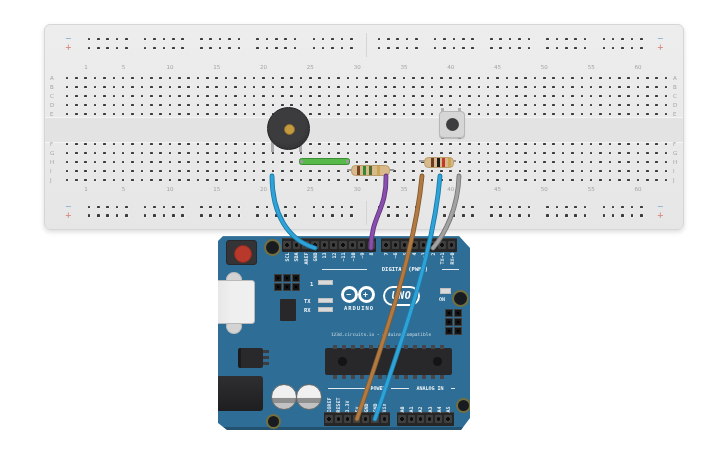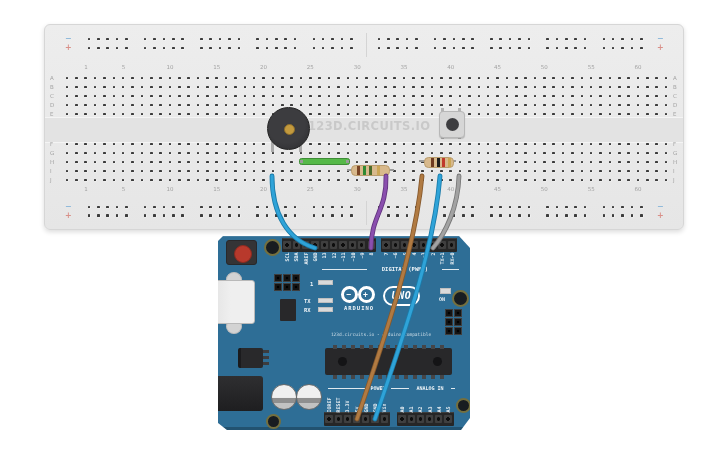--- a/index.html
+++ b/index.html
@@ -1003,21 +1003,20 @@
       <div class="bb-sym" style="left: 20px; top: 19px; color: rgb(217, 144, 137);">+</div>
       <div class="bb-sym" style="left: 612px; top: 19px; color: rgb(217, 144, 137);">+</div>
       <div class="bb-sym" style="left: 20px; top: 178px; color: rgb(138, 182, 217);">−</div>
       <div class="bb-sym" style="left: 612px; top: 178px; color: rgb(138, 182, 217);">−</div>
       <div class="bb-sym" style="left: 20px; top: 186.5px; color: rgb(217, 144, 137);">+</div>
       <div class="bb-sym" style="left: 612px; top: 186.5px; color: rgb(217, 144, 137);">+</div>
     </div>
 
   <div id="watermark">
     <span class="wm-icon">⊕</span>
-    <span class="wm-text">123D.CIRCUITS.IO</span>
   </div>
 
   <div class="buzzer-leg" style="left:270.5px;"></div>
   <div class="buzzer-leg" style="left:298.5px;"></div>
   <div id="buzzer" class="comp">
     <div class="pin"></div>
   </div>
 
   <div class="btn-leg" style="left:441px;top:108px;"></div>
   <div class="btn-leg" style="left:458px;top:108px;"></div>

